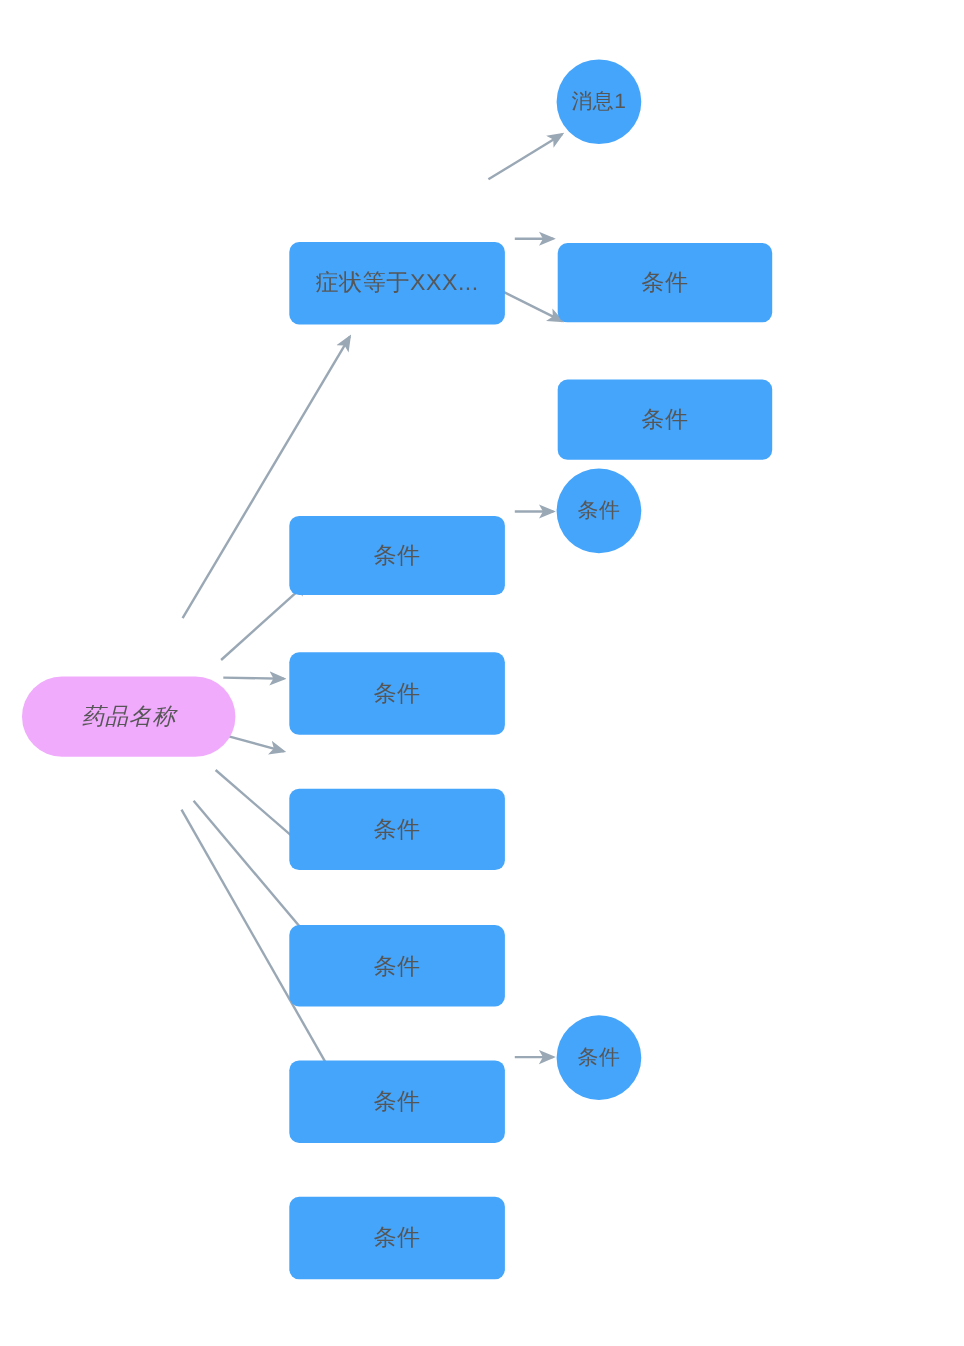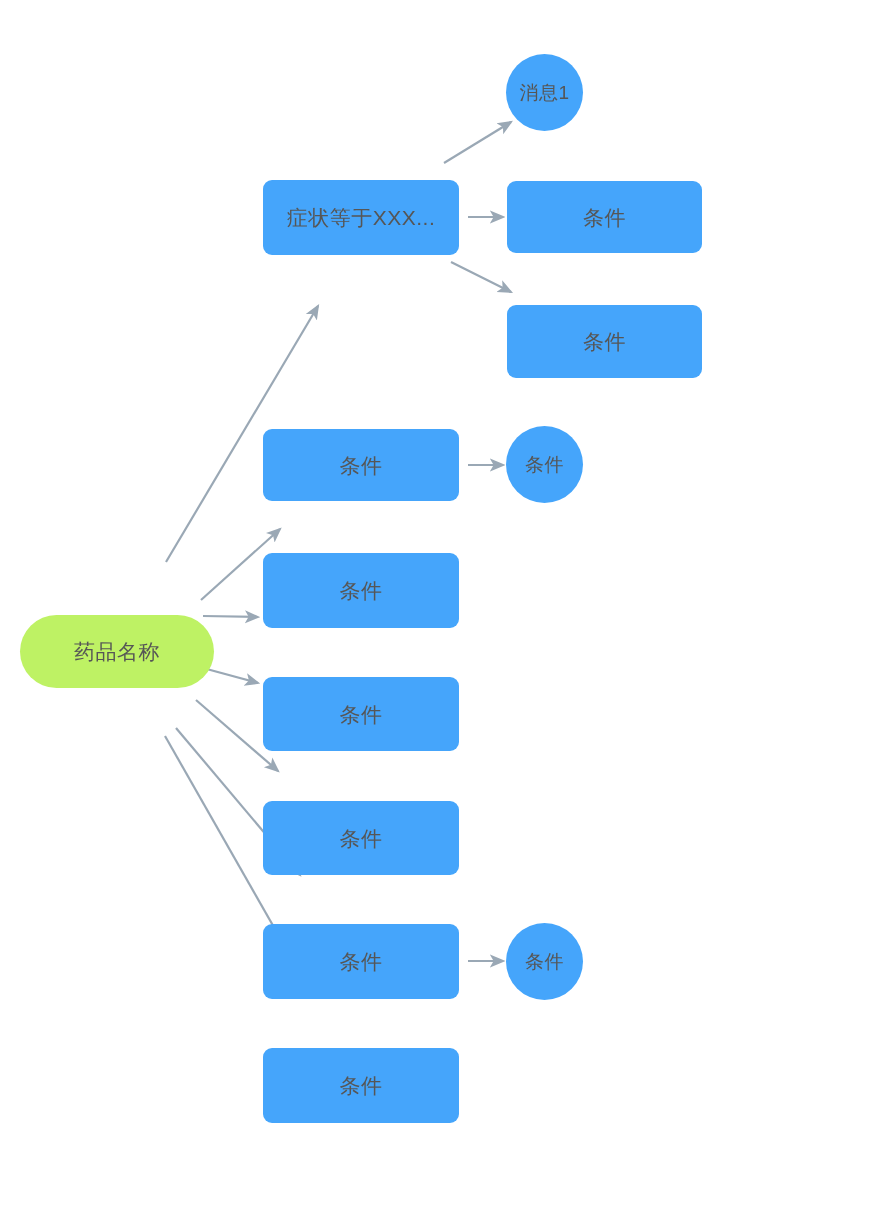--- a/index.html
+++ b/index.html
@@ -35,20 +35,21 @@
     justify-content: center;
     font-size: 21px;
     line-height: 1;
     letter-spacing: 0.5px;
     box-sizing: border-box;
     white-space: nowrap;
     user-select: none;
   }
   .node.rect {
     border-radius: 9px;
+    margin-top: 40px;
   }
   .node.pill {
     border-radius: 999px;
   }
   .node.circle {
     border-radius: 50%;
     text-align: right;
   }
   .node-label {
     pointer-events: none;
@@ -71,21 +72,21 @@
       <line x1="201" y1="600" x2="280" y2="529" stroke="#9aa8b5" stroke-width="2.2" stroke-linecap="butt" marker-end="url(#arrowhead)"></line>
       <line x1="203" y1="616" x2="258" y2="617" stroke="#9aa8b5" stroke-width="2.2" stroke-linecap="butt" marker-end="url(#arrowhead)"></line>
       <line x1="203" y1="668" x2="258" y2="683" stroke="#9aa8b5" stroke-width="2.2" stroke-linecap="butt" marker-end="url(#arrowhead)"></line>
       <line x1="196" y1="700" x2="278" y2="771" stroke="#9aa8b5" stroke-width="2.2" stroke-linecap="butt" marker-end="url(#arrowhead)"></line>
       <line x1="176" y1="728" x2="300" y2="875" stroke="#9aa8b5" stroke-width="2.2" stroke-linecap="butt" marker-end="url(#arrowhead)"></line>
       <line x1="165" y1="736" x2="312" y2="994" stroke="#9aa8b5" stroke-width="2.2" stroke-linecap="butt" marker-end="url(#arrowhead)"></line>
       <line x1="468" y1="465" x2="503" y2="465" stroke="#9aa8b5" stroke-width="2.2" stroke-linecap="butt" marker-end="url(#arrowhead)"></line>
       <line x1="468" y1="961" x2="503" y2="961" stroke="#9aa8b5" stroke-width="2.2" stroke-linecap="butt" marker-end="url(#arrowhead)"></line>
     </svg>
   <div id="nodes-layer">
-      <div class="node pill" style="left: 20px; top: 615px; width: 194px; height: 73px; background: #bef264; color: rgb(86, 86, 86);">
+      <div class="node pill" style="left: 20px; top: 615px; width: 194px; height: 73px; background: #f0abfc; color: rgb(86, 86, 86); font-style: italic;">
         <span class="node-label">药品名称</span>
       </div>
       <div class="node rect" style="left: 263px; top: 180px; width: 196px; height: 75px; background: rgb(69, 165, 251); color: rgb(86, 86, 86);">
         <span class="node-label">症状等于XXX...</span>
       </div>
       <div class="node circle" style="left: 506px; top: 54px; width: 77px; height: 77px; background: rgb(69, 165, 251); color: rgb(86, 86, 86); font-size: 19px;">
         <span class="node-label">消息1</span>
       </div>
       <div class="node rect" style="left: 507px; top: 181px; width: 195px; height: 72px; background: rgb(69, 165, 251); color: rgb(86, 86, 86);">
         <span class="node-label">条件</span>

